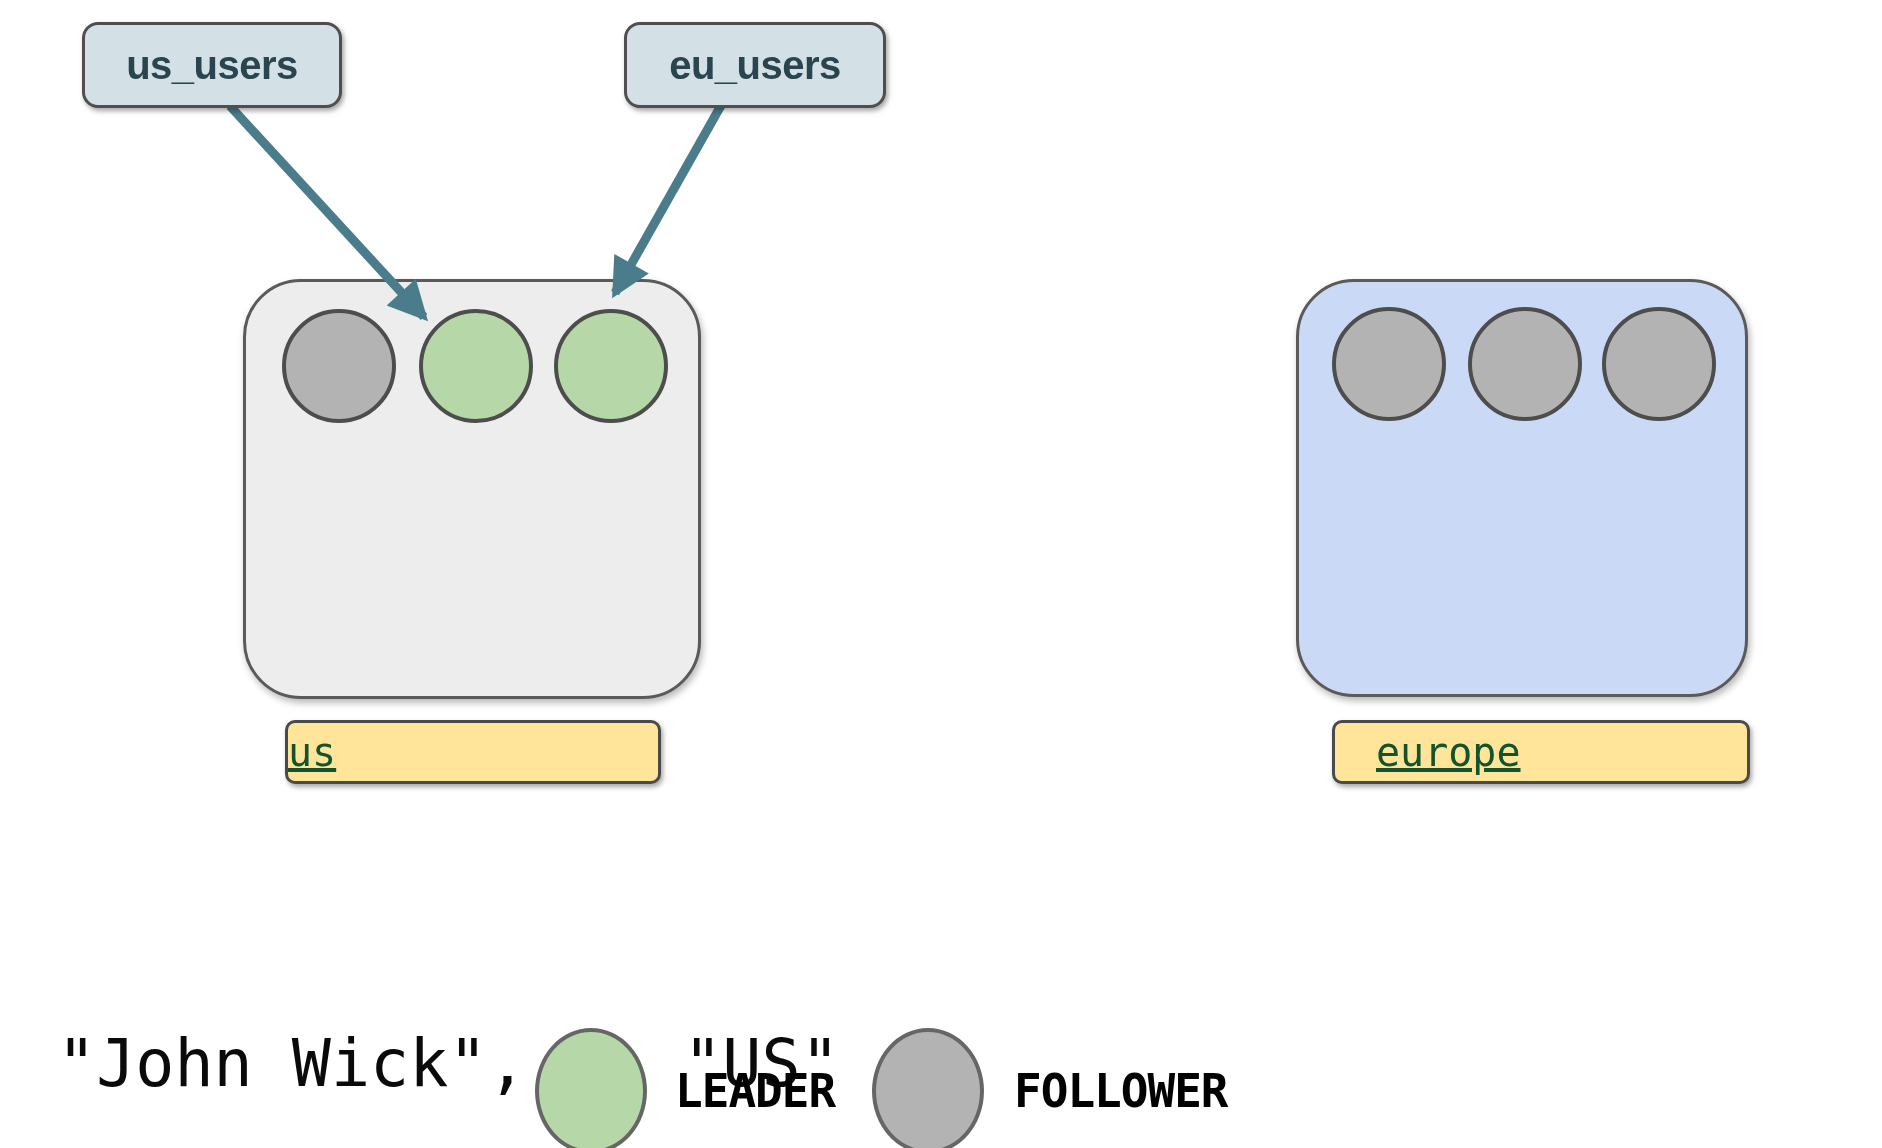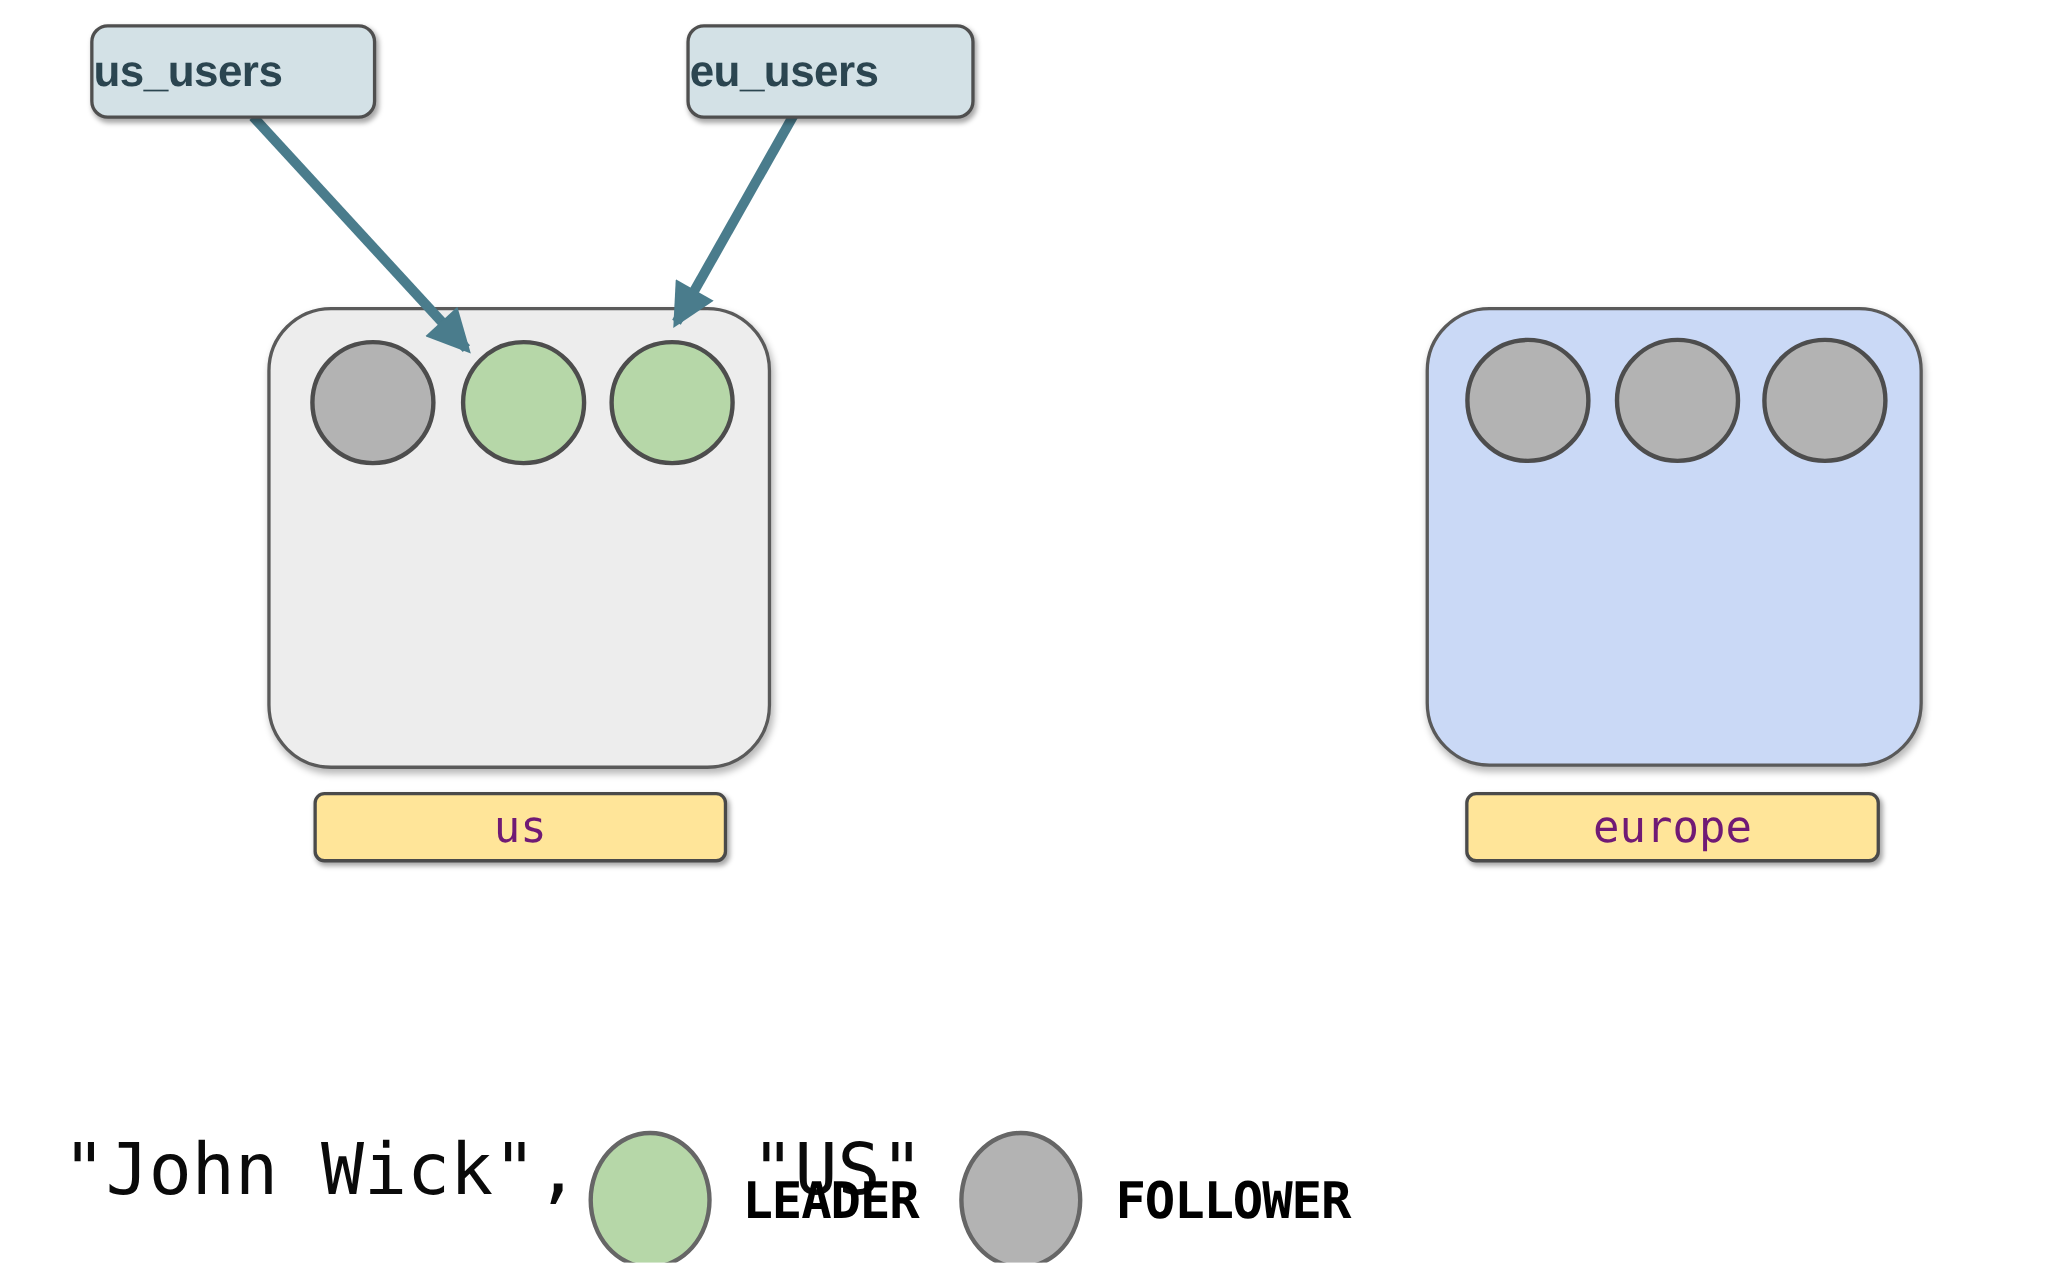--- a/index.html
+++ b/index.html
@@ -10,21 +10,21 @@
     font-family:"Liberation Sans",sans-serif;
     overflow:hidden;
   }
   
   .chip{
     position:absolute;
     background:var(--chip-fill);
     border:3px solid var(--chip-border);
     border-radius:16px;
     box-shadow:2px 3px 5px rgba(0,0,0,.35);
-    display:flex;align-items:center;
+    display:flex;align-items:center;justify-content:center;
     color:var(--chip-text);
     font-size:40px;font-weight:bold;
     letter-spacing:-0.5px;
     z-index:7;
   }
   .chip-us{left:82px;top:22px;width:254px;height:80px;}
   .chip-eu{left:608px;top:22px;width:256px;height:80px;margin-left:16px;}
 
   
   .region{
@@ -70,27 +70,28 @@
     letter-spacing:1px;
   }
 
   
   .badge{
     position:absolute;
     background:var(--badge-fill);
     border:3px solid var(--badge-border);
     border-radius:10px;
     box-shadow:2px 3px 5px rgba(0,0,0,.35);
-    display:flex;align-items:center;justify-content:center;
+    display:flex;align-items:center;
     font-family:"DejaVu Sans Mono",monospace;
-    font-size:40px;font-weight:500;color:#701a75;
+    font-size:40px;font-weight:500;color:#14532d;
     z-index:4;
+    text-decoration:underline;
   }
   .badge-us{left:285px;top:720px;width:370px;height:58px;}
-  .badge-eu{left:1332px;top:720px;width:371px;height:58px;}
+  .badge-eu{left:1332px;top:720px;width:371px;height:58px;padding-left:41px;}
 
   
   .code{
     position:absolute;left:57px;top:826px;
     font-family:"DejaVu Sans Mono",monospace;
     font-size:65px;line-height:95px;
     color:#0a0a0a;white-space:pre;
     z-index:4;
   }
 

